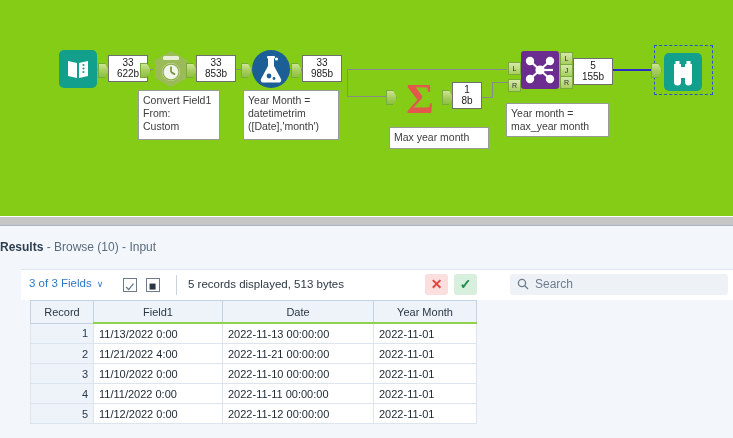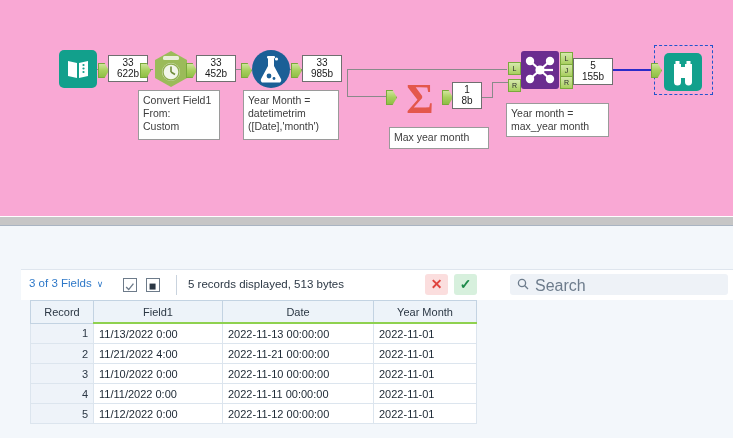--- a/index.html
+++ b/index.html
@@ -8,21 +8,21 @@
     overflow: hidden;
     background: #ffffff;
     font-family: "Liberation Sans", sans-serif;
   }
   #app { position: relative; width: 733px; height: 438px; }
 
   
   #canvas {
     position: absolute; left: 0; top: 0;
     width: 733px; height: 216px;
-    background: #f9a8d4;
+    background: #84cc16;
     overflow: hidden;
   }
   .node { position: absolute; }
   .node-icon { position: absolute; width: 38px; height: 38px; }
 
   
   .tool-input { background: #12a08c; border-radius: 5px; }
   .tool-input .bk { position:absolute; left:7px; top:8px; width:24px; height:22px; }
   .tool-browse { background:#12a08c; border-radius:5px; }
 
@@ -132,21 +132,21 @@
     font-size:14px; font-weight:bold; cursor:pointer;
   }
   .btn-x { background:#fbdede; color:#e0443e; }
   .btn-ok { background:#d7f0dd; color:#1e8a4a; }
 
   .searchbox {
     position:absolute; top:4px; left:489px; width:218px; height:21px;
     background:#eef2f7; border-radius:3px;
   }
   .searchbox .mag { position:absolute; left:7px; top:4px; width:12px; height:12px; }
-  .searchbox .ph { position:absolute; left:25px; top:3px; font-size:16px; color:#6d7c8c; }
+  .searchbox .ph { position:absolute; left:25px; top:3px; font-size:12px; color:#6d7c8c; }
 
   
   #tbl { position:absolute; left:30px; top:74px; width:703px; }
   table { border-collapse:collapse; font-size:11px; font-family:"Liberation Sans",sans-serif; }
   thead th {
     background:#edf3f9; color:#2b3744;
     font-weight:normal; text-align:center;
     padding:3px 5px 2px 5px;
     border:1px solid #c3d3e2;
     border-bottom:2px solid #8fd14f;
@@ -209,21 +209,21 @@
         <rect x="11" y="6" width="16" height="4" rx="1.5" fill="#e9f0da"></rect>
         <circle cx="19" cy="22" r="9" fill="#f2f6ea"></circle>
         <circle cx="19" cy="22" r="8" fill="none" stroke="#8fae50" stroke-width="1.4"></circle>
         <line x1="19" y1="22" x2="19" y2="16.5" stroke="#6f8c3a" stroke-width="1.6"></line>
         <line x1="19" y1="22" x2="23" y2="24.5" stroke="#6f8c3a" stroke-width="1.6"></line>
       </svg>
     </div>
     <div class="plug arrow" style="left:186px; top:63px;"></div>
     <div class="rcount" style="left:196px; top:55px; width:32px;">
       <span class="n1">33</span>
-      <span class="n2">452b</span>
+      <span class="n2">853b</span>
     </div>
     <div class="annot" style="left:138px; top:90px; width:82px; height:50px;">Convert Field1
 From:
 Custom</div>
 
     <div class="plug arrow" style="left:241px; top:63px;"></div>
     <div class="node tool-formula node-icon" style="left:252px; top:50px;">
       <svg viewBox="0 0 38 38" width="38" height="38">
         <path d="M16 8 L16 16 L9 29 a2.5 2.5 0 0 0 2.2 3.6 L26.8 32.6 a2.5 2.5 0 0 0 2.2 -3.6 L22 16 L22 8 Z" fill="#ffffff"></path>
         <rect x="15" y="6" width="8" height="2.6" rx="1" fill="#ffffff"></rect>
@@ -290,20 +290,23 @@
         <rect x="11.5" y="8" width="4" height="4" fill="#ffffff"></rect>
         <rect x="22.5" y="8" width="4" height="4" fill="#ffffff"></rect>
       </svg>
     </div>
   </div>
 
   <div id="splitter"></div>
 
   <div id="results">
 
+    <div id="results-title">
+      <span class="strong">Results</span><span> - Browse (10) - Input</span>
+    </div>
 
     <div id="res-toolbar">
       <div class="fields-sel">
         <span>3 of 3 Fields</span><span class="chev">∨</span>
       </div>
 
       <div class="sqico" style="left:102px;">
         <svg viewBox="0 0 14 14" width="12" height="12">
           <polyline points="2.5,7 5.5,10 11,3" fill="none" stroke="#6d7b8a" stroke-width="1.6"></polyline>
         </svg>

